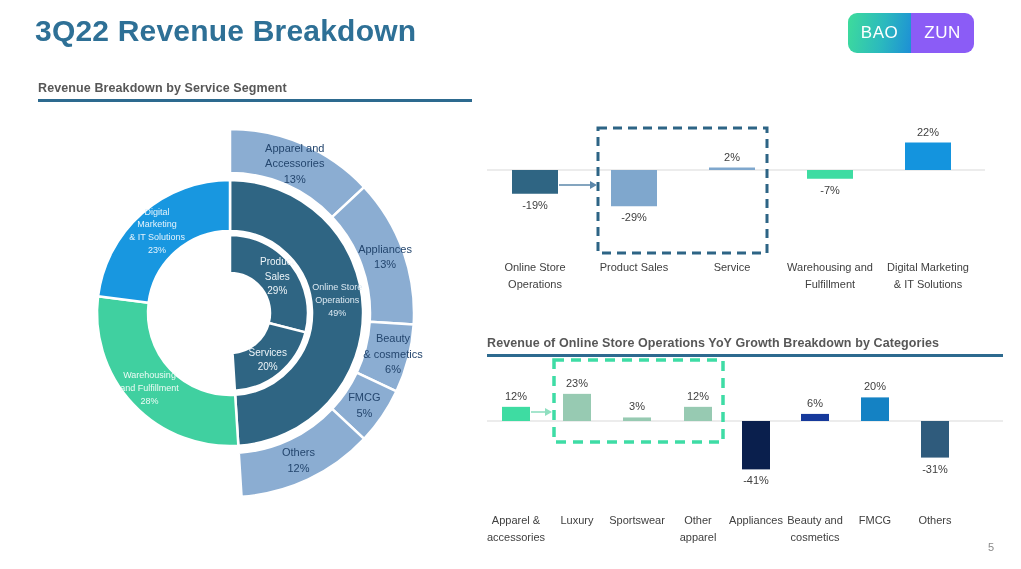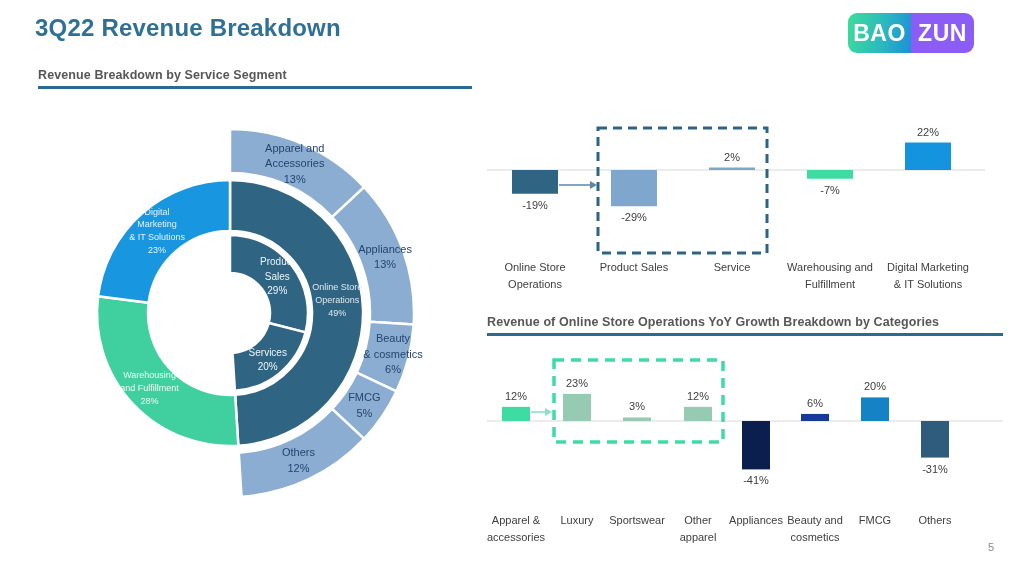--- a/index.html
+++ b/index.html
@@ -2,30 +2,30 @@
 <html><head>
 <meta charset="utf-8">
 <style>
   html,body{margin:0;padding:0;background:#e8e8e8;}
   .slide{
     position:relative;width:1021px;height:569px;background:#ffffff;
     font-family:"Liberation Sans",sans-serif;overflow:hidden;
   }
   .slide-title{
     position:absolute;left:35px;top:14px;
-    font-size:24px;font-weight:700;color:#2E7096;letter-spacing:0.2px;
+    font-size:30px;font-weight:700;color:#2E7096;letter-spacing:0.2px;
   }
   .logo{position:absolute;left:848px;top:13px;width:126px;height:40px;display:flex;}
   .logo-half{
     flex:0 0 63px;display:flex;align-items:center;justify-content:center;
-    color:#ffffff;font-weight:700;font-size:23px;letter-spacing:0.5px;
+    color:#ffffff;font-weight:400;font-size:17px;letter-spacing:0.5px;
   }
   .logo-bao{background:linear-gradient(100deg,#3EDC9B 0%,#2BB9BE 55%,#1D8FD6 100%);border-radius:9px 0 0 9px;}
   .logo-zun{background:#8b5cf6;border-radius:0 9px 9px 0;}
-  .panel-header{position:absolute;}
+  .panel-header{position:absolute;margin-top:13px;}
   .panel-header-text{font-size:12.5px;font-weight:700;color:#575757;letter-spacing:0.1px;}
   .panel-header-rule{height:3px;margin-top:4px;}
   .rule-blue{background:#2D6A8F;}
   #charts-svg{position:absolute;left:0;top:0;}
   #charts-svg text{font-family:"Liberation Sans",sans-serif;}
   .page-number{position:absolute;left:988px;top:541px;font-size:11px;color:#8a8a8a;}
 </style>
 </head>
 <body>
 
@@ -37,21 +37,21 @@
     <div class="logo-half logo-bao">BAO</div>
     <div class="logo-half logo-zun">ZUN</div>
   </div>
 
   <div class="panel-header" style="left:38px;top:68px;width:434px">
     <div class="panel-header-text">Revenue Breakdown by Service Segment</div>
     <div class="panel-header-rule rule-blue"></div>
   </div>
 
 
-  <div class="panel-header" style="left:487px;top:315px;width:516px">
+  <div class="panel-header" style="left:487px;top:323px;width:516px">
     <div class="panel-header-text">Revenue of Online Store Operations YoY Growth Breakdown by Categories</div>
     <div class="panel-header-rule rule-blue"></div>
   </div>
 
   <svg id="charts-svg" width="1021" height="569" viewBox="0 0 1021 569">
       <g>
         <path d="M 230.00 235.00 A 78 78 0 0 1 305.55 332.40 L 268.74 322.95 A 40 40 0 0 0 230.00 273.00 Z" fill="#2F6583" stroke="#ffffff" stroke-width="2.5" stroke-linejoin="round"></path>
         <path d="M 305.55 332.40 A 78 78 0 0 1 234.90 390.85 L 232.51 352.92 A 40 40 0 0 0 268.74 322.95 Z" fill="#2F6583" stroke="#ffffff" stroke-width="2.5" stroke-linejoin="round"></path>
         <text text-anchor="middle" font-size="10" fill="#EDF4F8"><tspan x="277.28064521640334" y="265.4">Product</tspan><tspan x="277.28064521640334" y="279.6">Sales</tspan><tspan x="277.28064521640334" y="293.8">29%</tspan></text>
         <text text-anchor="middle" font-size="10" fill="#EDF4F8"><tspan x="267.75922346299024" y="356.0">Services</tspan><tspan x="267.75922346299024" y="370.2">20%</tspan></text>

